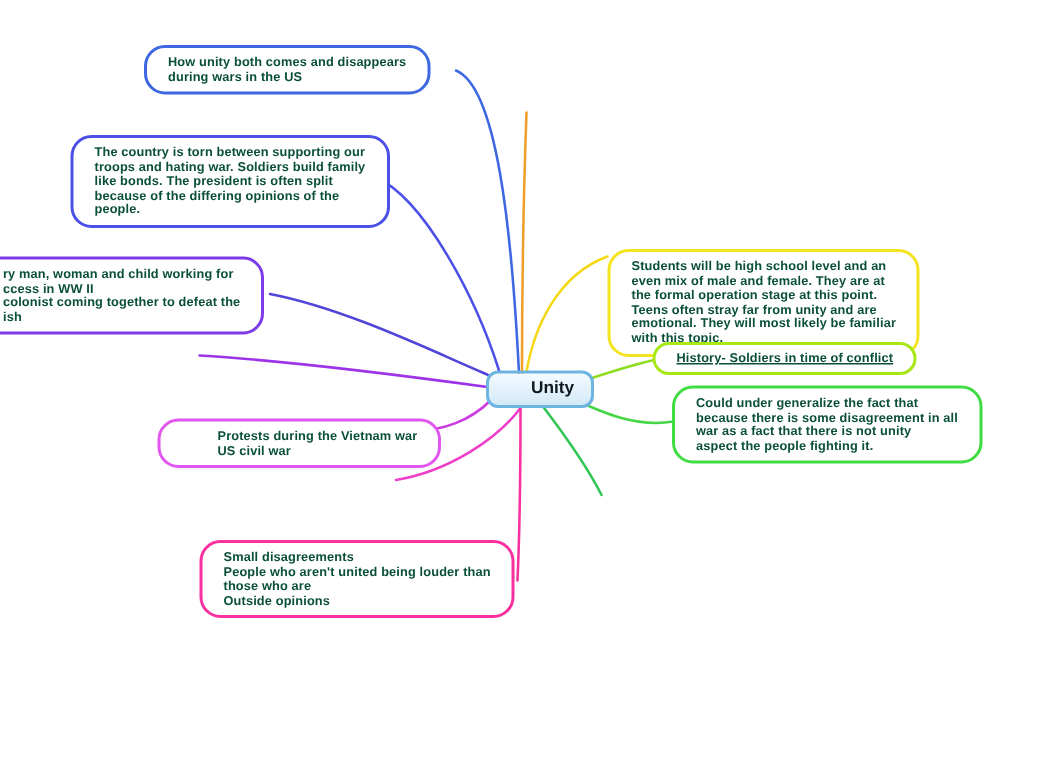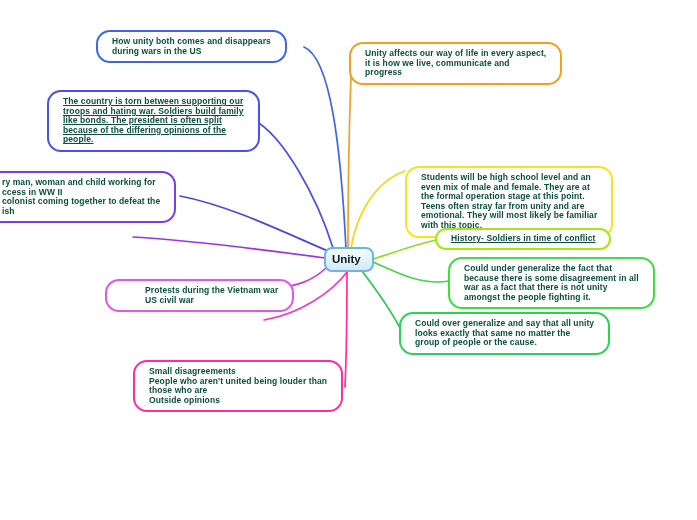--- a/index.html
+++ b/index.html
@@ -27,21 +27,21 @@
     letter-spacing:0.1px;
   }
   .pill{border-radius:999px;padding:4px 14px;}
   .center-node{
     position:absolute;
     box-sizing:border-box;
     left:324px;top:247px;
     border:2px solid #6db4e0;
     border-radius:8px;
     background:linear-gradient(180deg,#f4fbff 0%,#d2e9f7 100%);
-    padding:4px 11px 5px 6px;
+    padding:4px 11px 5px 28px;
     font-size:11.5px;
     font-weight:bold;
     color:#101820;
     white-space:nowrap;
   }
   .n0{left:96px;top:30px;}
   .n1{left:349px;top:42px;}
   .n2{left:47px;top:90px;}
   .n3{left:-64px;top:171px;padding-left:64px;}
   .n4{left:36px;top:227px;}
@@ -68,24 +68,21 @@
     <path d="M264,320 C300,314 332,292 347,272" stroke="#ee3ec9"></path>
     <path d="M347,272 C347,315 346,365 345,387" stroke="#f9309f"></path>
     <path d="M405,171 C372,183 356,218 351,248" stroke="#f4d813"></path>
     <path d="M436,240 C410,246 390,254 373,259" stroke="#8edc1c"></path>
     <path d="M449,281 C420,286 394,271 373,262" stroke="#46d546"></path>
     <path d="M362,271 C381,296 393,314 401,330" stroke="#2fc653"></path>
   </svg>
 
   <div class="node n0" style="border-color: rgb(62, 104, 225);">How unity both comes and disappears
 during wars in the US</div>
-  <div class="node n1" style="border-color: rgb(244, 160, 31);">Unity affects our way of life in every aspect,
-it is how we live, communicate and
-progress</div>
-  <div class="node n2" style="border-color: rgb(75, 80, 230); text-decoration: underline;">The country is torn between supporting our
+  <div class="node n2" style="border-color: rgb(75, 80, 230);">The country is torn between supporting our
 troops and hating war. Soldiers build family
 like bonds. The president is often split
 because of the differing opinions of the
 people.</div>
   <div class="node n3" style="border-color: rgb(126, 60, 232);">ry man, woman and child working for
 ccess in WW II
 colonist coming together to defeat the
 ish</div>
   <div class="node n5" style="border-color: rgb(225, 86, 238);">Protests during the Vietnam war
 US civil war</div>
@@ -96,20 +93,17 @@
   <div class="node n8" style="border-color: rgb(244, 228, 31); margin-top: 36px;">Students will be high school level and an
 even mix of male and female. They are at
 the formal operation stage at this point.
 Teens often stray far from unity and are
 emotional. They will most likely be familiar
 with this topic.</div>
   <div class="node pill n9" style="border-color: rgb(166, 231, 20);">History- Soldiers in time of conflict</div>
   <div class="node n10" style="border-color: rgb(63, 220, 66);">Could under generalize the fact that
 because there is some disagreement in all
 war as a fact that there is not unity
-amongst the people fighting it.</div>
-  <div class="node n11" style="border-color: rgb(47, 208, 88);">Could over generalize and say that all unity
-looks exactly that same no matter the
-group of people or the cause.</div>
+aspect the people fighting it.</div>
 
   <div class="center-node">Unity</div>
 
 </div>
 
 </body></html>

